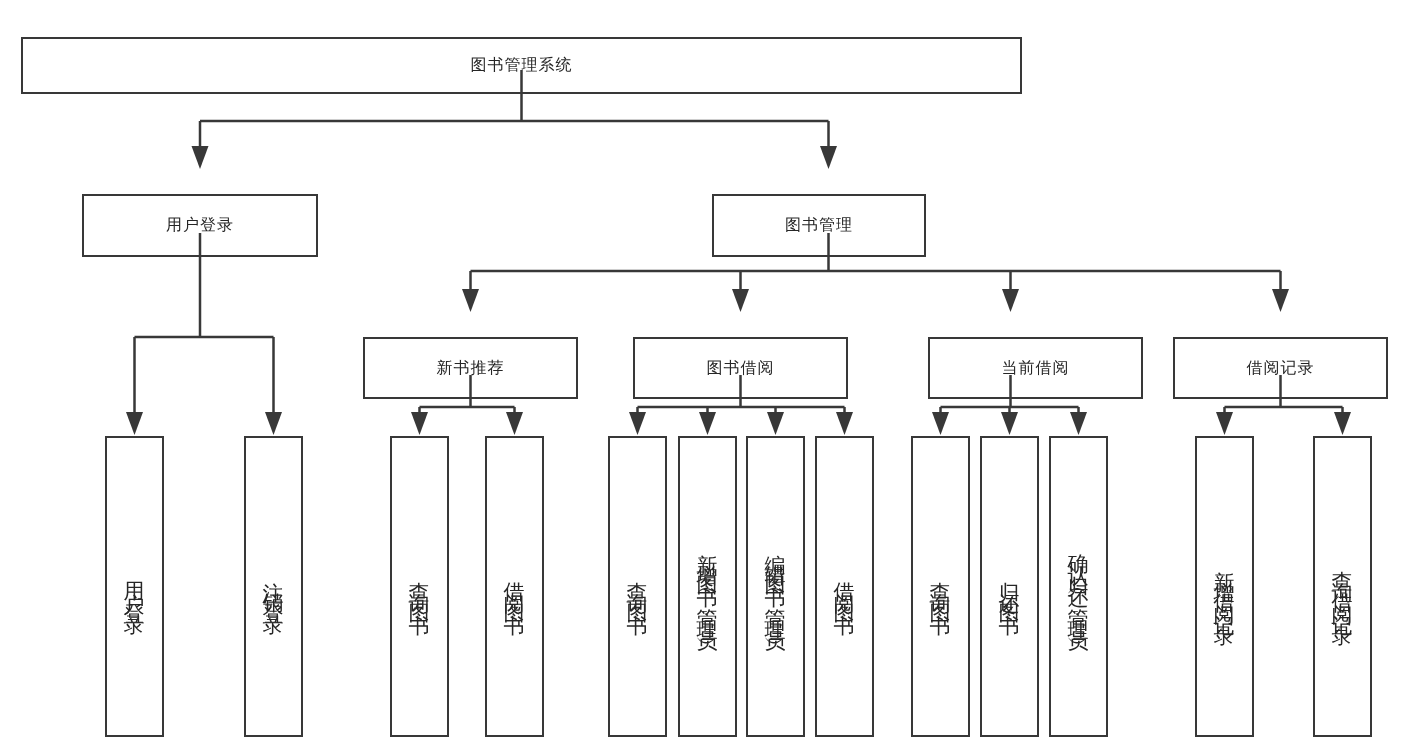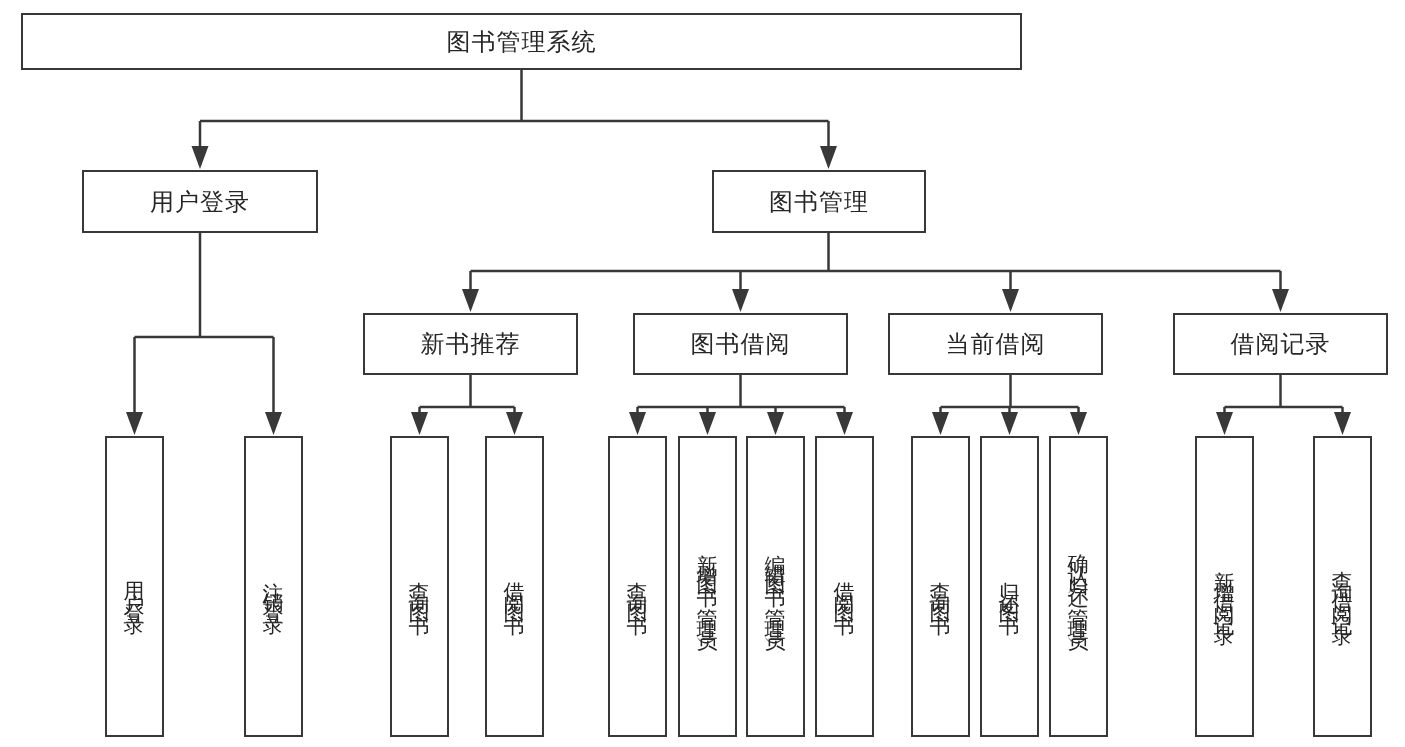--- a/index.html
+++ b/index.html
@@ -21,37 +21,38 @@
     box-sizing:border-box;
     background:#fff;
     border:2.5px solid var(--line);
     display:flex;
     align-items:center;
     justify-content:center;
     color:var(--text);
     z-index:2;
   }
   .hbox{
-    font-size:24px;
+    font-size:16px;
     letter-spacing:1px;
     white-space:nowrap;
+    margin-top:24px;
   }
   .vbox{
     writing-mode:vertical-rl;
     text-orientation:mixed;
     font-size:21px;
     letter-spacing:11px;
     line-height:1;
   }
   
   .root-box {left:21px;  top:13px;  width:1001px; height:57px;}
   .l2-a     {left:82px;  top:170px; width:236px;  height:63px;}
   .l2-b     {left:712px; top:170px; width:214px;  height:63px;}
   .l3       {top:313px;  height:62px; width:215px;}
-  .l3-1{left:363px;} .l3-2{left:633px;} .l3-3{left:888px;align-items:center;} .l3-4{left:1173px;}
+  .l3-1{left:363px;} .l3-2{left:633px;} .l3-3{left:928px;align-items:center;} .l3-4{left:1173px;}
   .leaf     {top:436px;  height:301px; width:59px;}
   .lf-1{left:105px;}  .lf-2{left:244px;}
   .lf-3{left:390px;}  .lf-4{left:485px;}
   .lf-5{left:608px;}  .lf-6{left:678px;}  .lf-7{left:746px;}  .lf-8{left:815px;}
   .lf-9{left:911px;}  .lf-10{left:980px;} .lf-11{left:1049px;}
   .lf-12{left:1195px;}.lf-13{left:1313px;}
   #wires{
     position:absolute;left:0;top:0;width:1405px;height:747px;
     z-index:3;pointer-events:none;
   }

